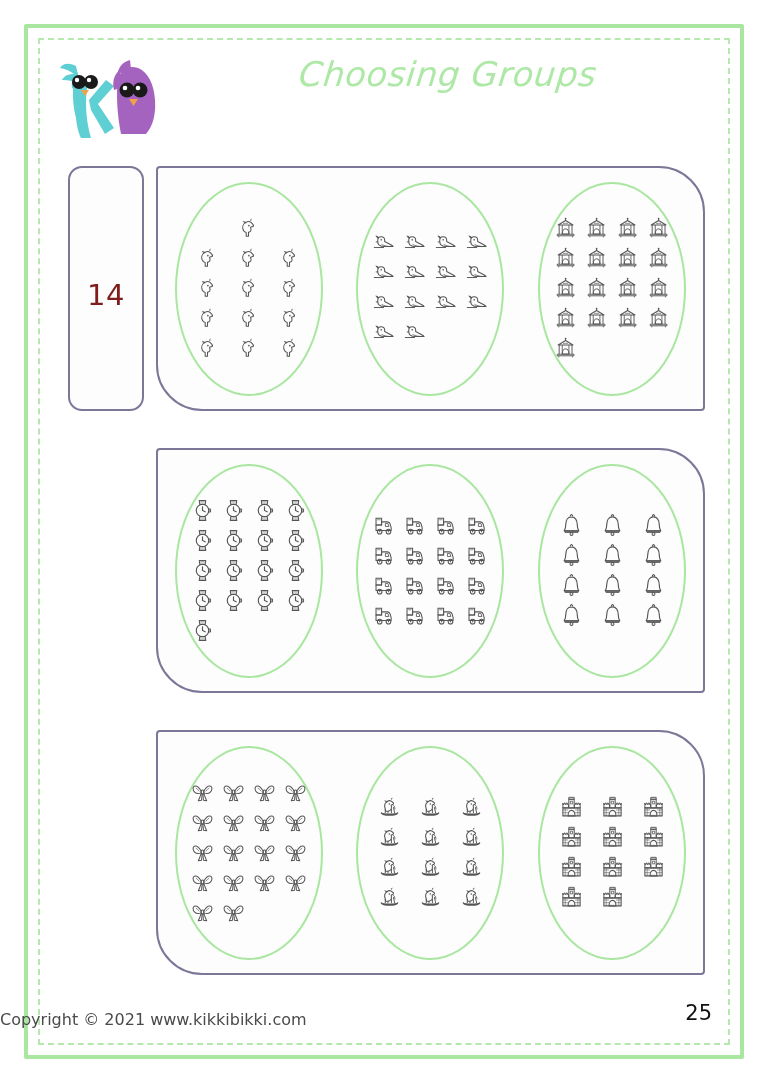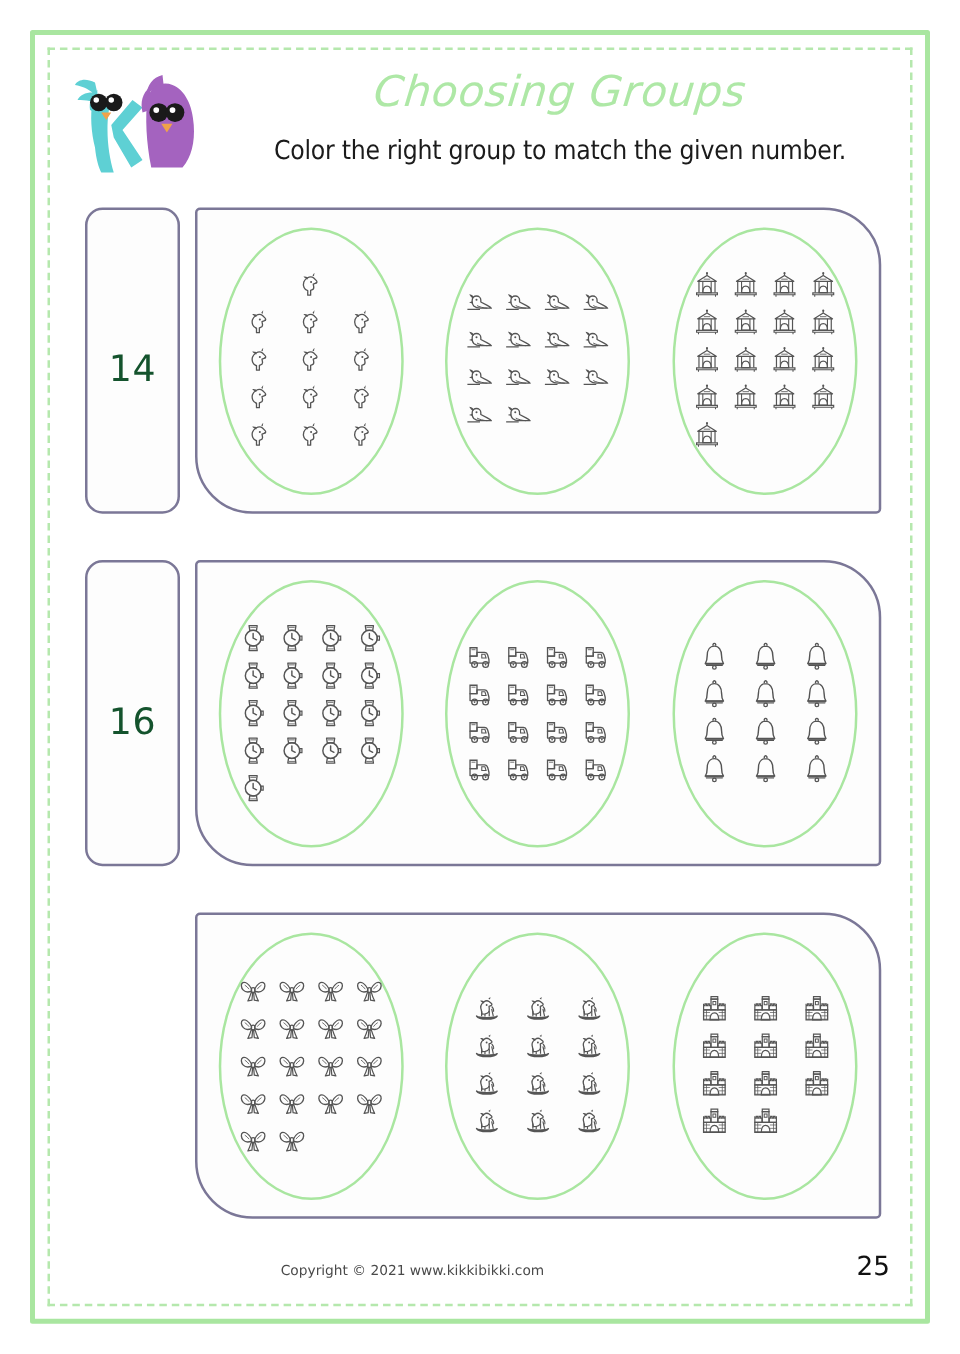--- a/index.html
+++ b/index.html
@@ -94,21 +94,21 @@
     border-radius: 14px;
     box-sizing: border-box;
     background: #fdfdfd;
     display: flex;
     align-items: center;
     justify-content: center;
   }
   .num-box span {
     font-family: "DejaVu Sans", sans-serif;
     font-size: 29px;
-    color: #14532d;
+    color: #7f1d1d;
     letter-spacing: 0.5px;
     margin-top: 12px;
   }
   .panel {
     position: absolute;
     left: 156px;
     width: 549px;
     border: 2px solid #7b7797;
     box-sizing: border-box;
     background: #fdfdfd;
@@ -159,23 +159,23 @@
   .icon-cell svg {
     display: block;
   }
 
   
   .footer-copy {
     position: absolute;
     left: 0;
     top: 1010px;
     width: 660px;
-    text-align: center;
+    text-align: left;
     font-family: "DejaVu Sans", sans-serif;
-    font-size: 11px;
+    font-size: 16px;
     color: #4a4a4a;
   }
   .footer-page {
     position: absolute;
     right: 56px;
     top: 1001px;
     font-family: "DejaVu Sans", sans-serif;
     font-size: 21px;
     color: #111111;
   }
@@ -208,21 +208,20 @@
         <path d="M60 30 C58 46 59 66 63 86 L88 86 C95 78 98 66 97 52 C96 36 90 24 80 20 C72 17 64 20 60 30 Z" fill="#a463bf"></path>
         <circle cx="69" cy="42" r="7.5" fill="#1a1a1a"></circle>
         <circle cx="82" cy="42" r="7.5" fill="#1a1a1a"></circle>
         <circle cx="67" cy="40" r="2.3" fill="#ffffff"></circle>
         <circle cx="80" cy="40" r="2.3" fill="#ffffff"></circle>
         <path d="M71 51 L80 51 L75.5 58 Z" fill="#f0a24a"></path>
       </svg>
     </div>
 
     <div class="title">Choosing Groups</div>
-    <div class="subtitle">Color the right group to match the given number.</div>
   </div>
 
   <div id="rows-container">
       <div class="row" style="top: 166px; height: 245px;">
         <div class="num-box" style="top: 0px; height: 245px;">
           <span>14</span>
         </div>
         <div class="panel" style="top: 0px; height: 245px;">
           <div class="ellipses">
             <div class="ellipse">
@@ -743,23 +742,20 @@
       <path d="M9.4 6.6 L14.8 6.6" stroke="#555555" stroke-width="0.7"></path>
     </svg>
                   </div>
                 </div>
               </div>
             </div>
           </div>
         </div>
       </div>
       <div class="row" style="top: 448px; height: 245px;">
-        <div class="num-box" style="top: 0px; height: 245px;">
-          <span>16</span>
-        </div>
         <div class="panel" style="top: 0px; height: 245px;">
           <div class="ellipses">
             <div class="ellipse">
               <div class="ring"></div>
               <div class="icon-grid" style="width: 124px;">
                 <div style="display: flex; width: 100%; justify-content: space-between;">
                   <div class="icon-cell" style="width: 31px; height: 30px;">
                     <svg width="23" height="23" viewBox="0 0 24 24">
       <path d="M8.6 1.6 L15.4 1.6 L14.8 5.6 L9.2 5.6 Z" fill="none" stroke="#555555" stroke-width="1.1" stroke-linejoin="round"></path>
       <path d="M9.2 18.4 L14.8 18.4 L15.4 22.4 L8.6 22.4 Z" fill="none" stroke="#555555" stroke-width="1.1" stroke-linejoin="round"></path>

